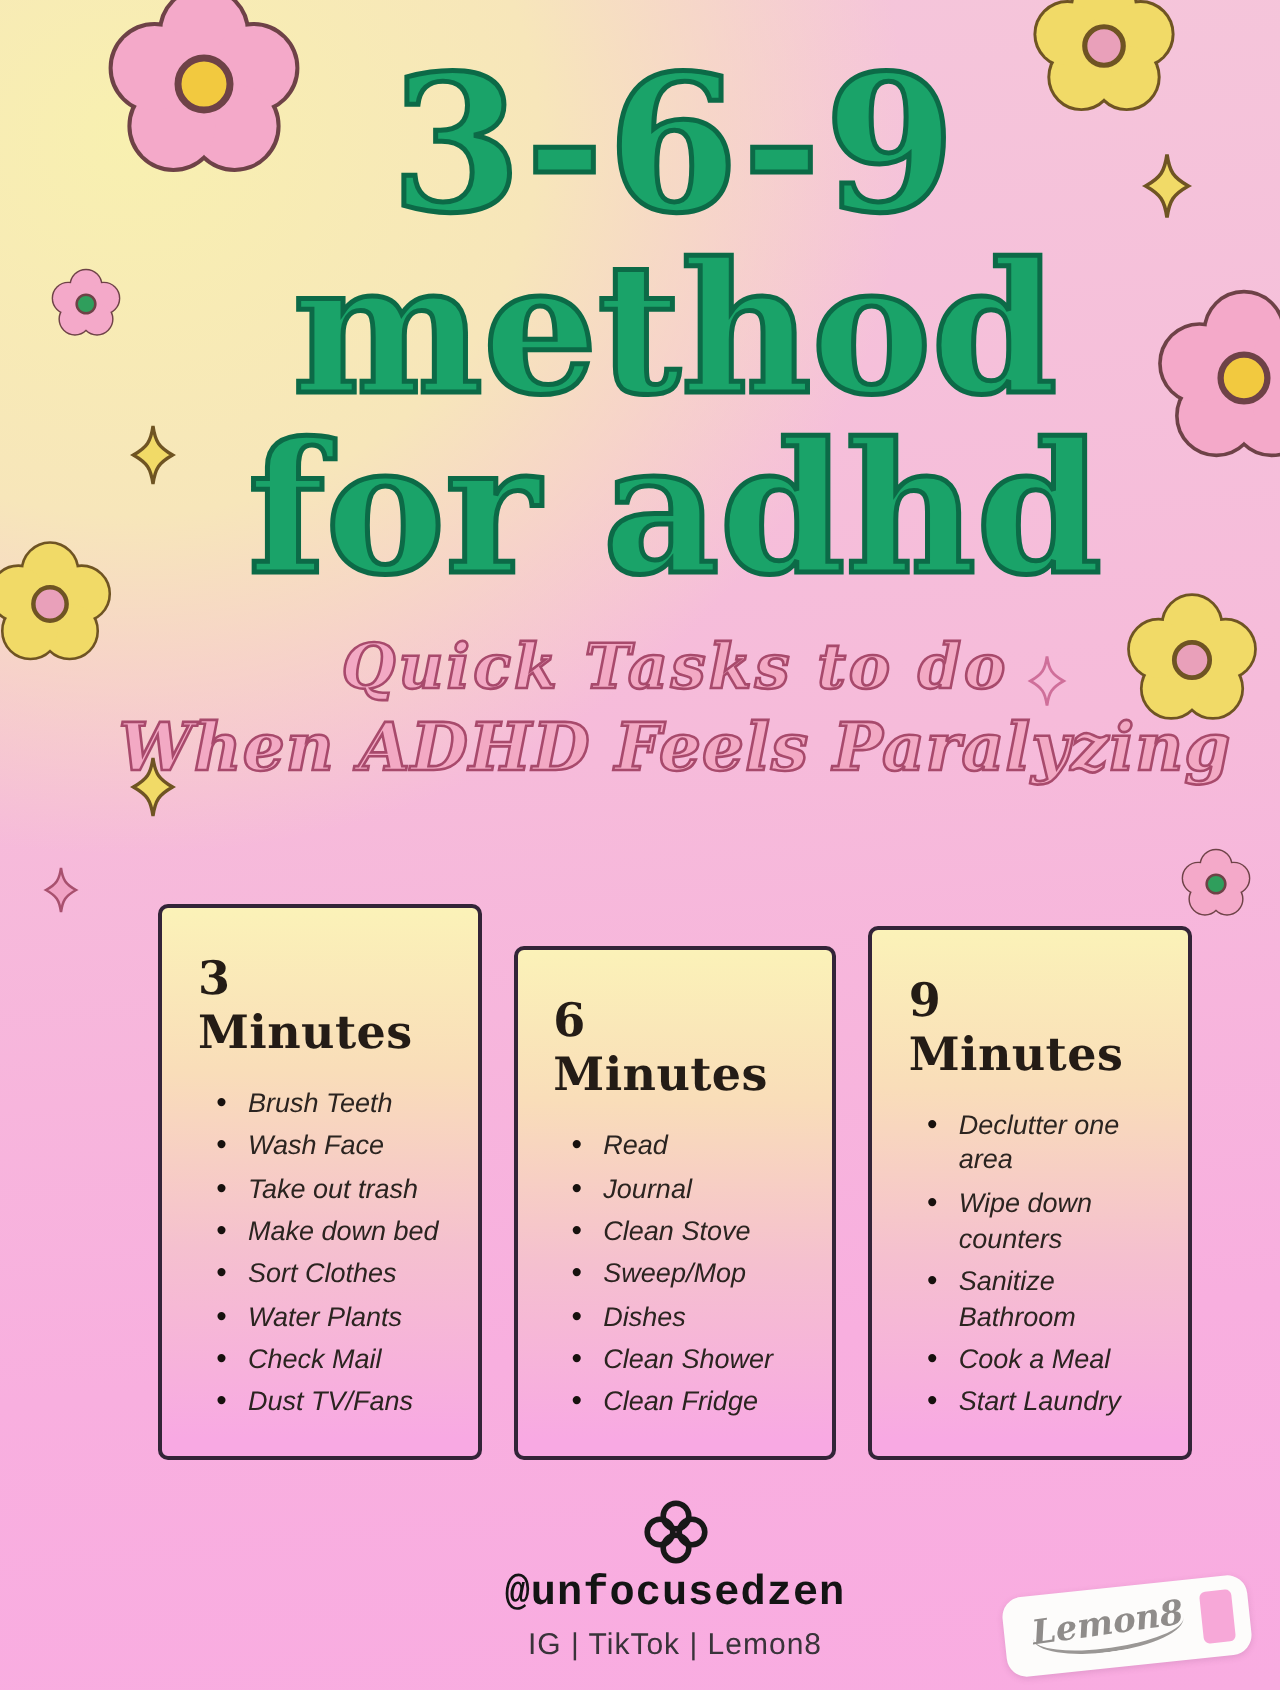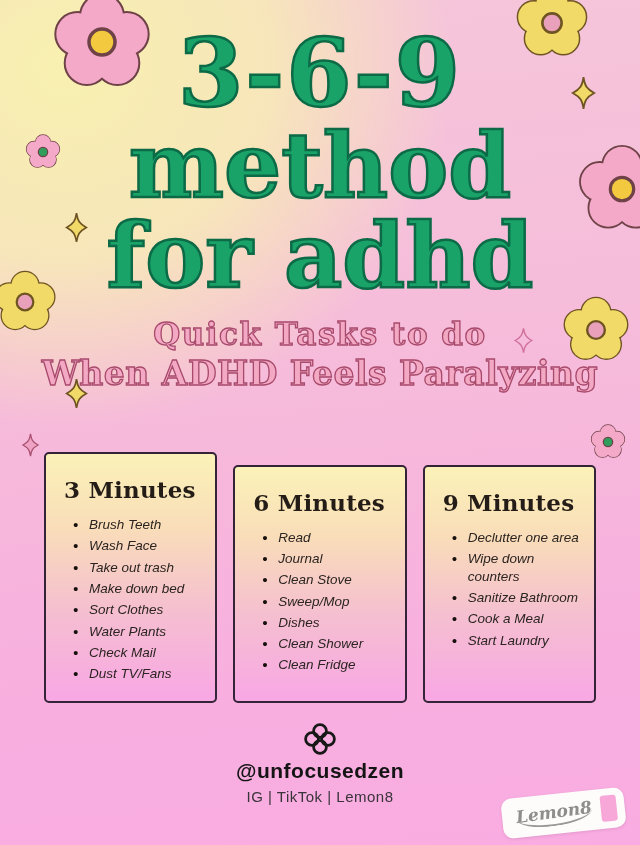--- a/index.html
+++ b/index.html
@@ -4,48 +4,48 @@
 <style>
   html,body{margin:0;padding:0;background:#e8e0ea;}
   .poster{
     position:relative;width:640px;height:845px;overflow:hidden;
     font-family:"Liberation Sans",sans-serif;
     background:
       radial-gradient(ellipse 540px 500px at 10% 8%, #f8f0b0 0%, #f7e6ba 38%, rgba(247,214,197,0) 72%),
       linear-gradient(175deg, #f5c6da 0%, #f6bbda 45%, #f8afdf 78%, #f9ace1 100%);
   }
   .decor{position:absolute;pointer-events:none;}
-  .content{position:relative;z-index:2;padding-top:26px;text-align:center;}
+  .content{position:relative;z-index:2;padding-top:26px;text-align:center;padding-left:35px;}
 
   .title span{display:block;font-family:"DejaVu Serif","Liberation Serif",serif;
     font-weight:bold;color:#1aa369;-webkit-text-stroke:2.5px #0c6a47;line-height:1.0;}
   .title{margin:0;}
   .t1{font-size:94px;letter-spacing:2px;}
   .t2{font-size:90px;}
   .t3{font-size:90px;}
 
-  .subtitle{margin-top:16px;font-family:"DejaVu Serif","Liberation Serif",serif;font-weight:bold;}
+  .subtitle{margin-top:16px;font-family:"DejaVu Serif","Liberation Serif",serif;font-weight:bold;font-style:italic;}
   .subtitle span{display:block;color:#f3a9c4;-webkit-text-stroke:1.3px #a84a6c;}
   .s1{font-size:31px;line-height:1.2;letter-spacing:1.5px;}
   .s2{font-size:33px;line-height:1.3;letter-spacing:0.5px;}
 
   .cards-row{display:flex;gap:16px;padding:0 44px;margin-top:56px;align-items:flex-end;text-align:left;}
   .card{flex:1;min-height:238px;box-sizing:border-box;border:2px solid #332438;border-radius:5px;
     padding:22px 12px 14px 18px;
     background:linear-gradient(180deg,#fbf2b8 0%,#f9ddb9 30%,#f5c0cf 62%,#f8a9e3 97%);}
   .card h2{margin:0;font-family:"DejaVu Serif","Liberation Serif",serif;font-weight:bold;
     font-size:23px;color:#241c16;letter-spacing:0.2px;}
   .card ul{list-style:none;margin:13px 0 0 0;padding:0 0 0 8px;}
   .card li{position:relative;padding-left:17px;margin-bottom:3.5px;
     font-size:13.5px;line-height:1.32;color:#2b2420;font-style:italic;}
   .card li::before{content:"•";position:absolute;left:1px;top:-1px;font-size:15px;color:#17110e;}
 
   .footer{margin-top:20px;}
   .footer .clover{display:block;margin:0 auto;}
-  .handle{margin-top:4px;font-family:Liberation Sans, sans-serif;font-weight:bold;
+  .handle{margin-top:4px;font-family:Liberation Mono, monospace;font-weight:bold;
     font-size:21px;color:#141414;letter-spacing:0.5px;}
   .platforms{margin-top:5px;font-size:15px;color:#39333a;letter-spacing:0.5px;}
 
   .watermark{position:absolute;right:15px;bottom:12px;z-index:3;
     display:flex;align-items:center;gap:9px;background:#fdfcfb;border-radius:10px;
     padding:7px 8px 7px 14px;transform:rotate(-6deg);box-shadow:0 1px 3px rgba(120,60,110,0.18);}
   .wm-text{font-family:"DejaVu Serif","Liberation Serif",serif;font-style:italic;font-weight:bold;
     font-size:17px;color:#8f8c8a;transform:rotate(-2deg);
     border-bottom:2px solid #9a9795;border-radius:0 0 50% 50%;padding-bottom:2px;}
   .wm-rect{width:16px;height:26px;background:#f7a8d8;border-radius:3px;}

